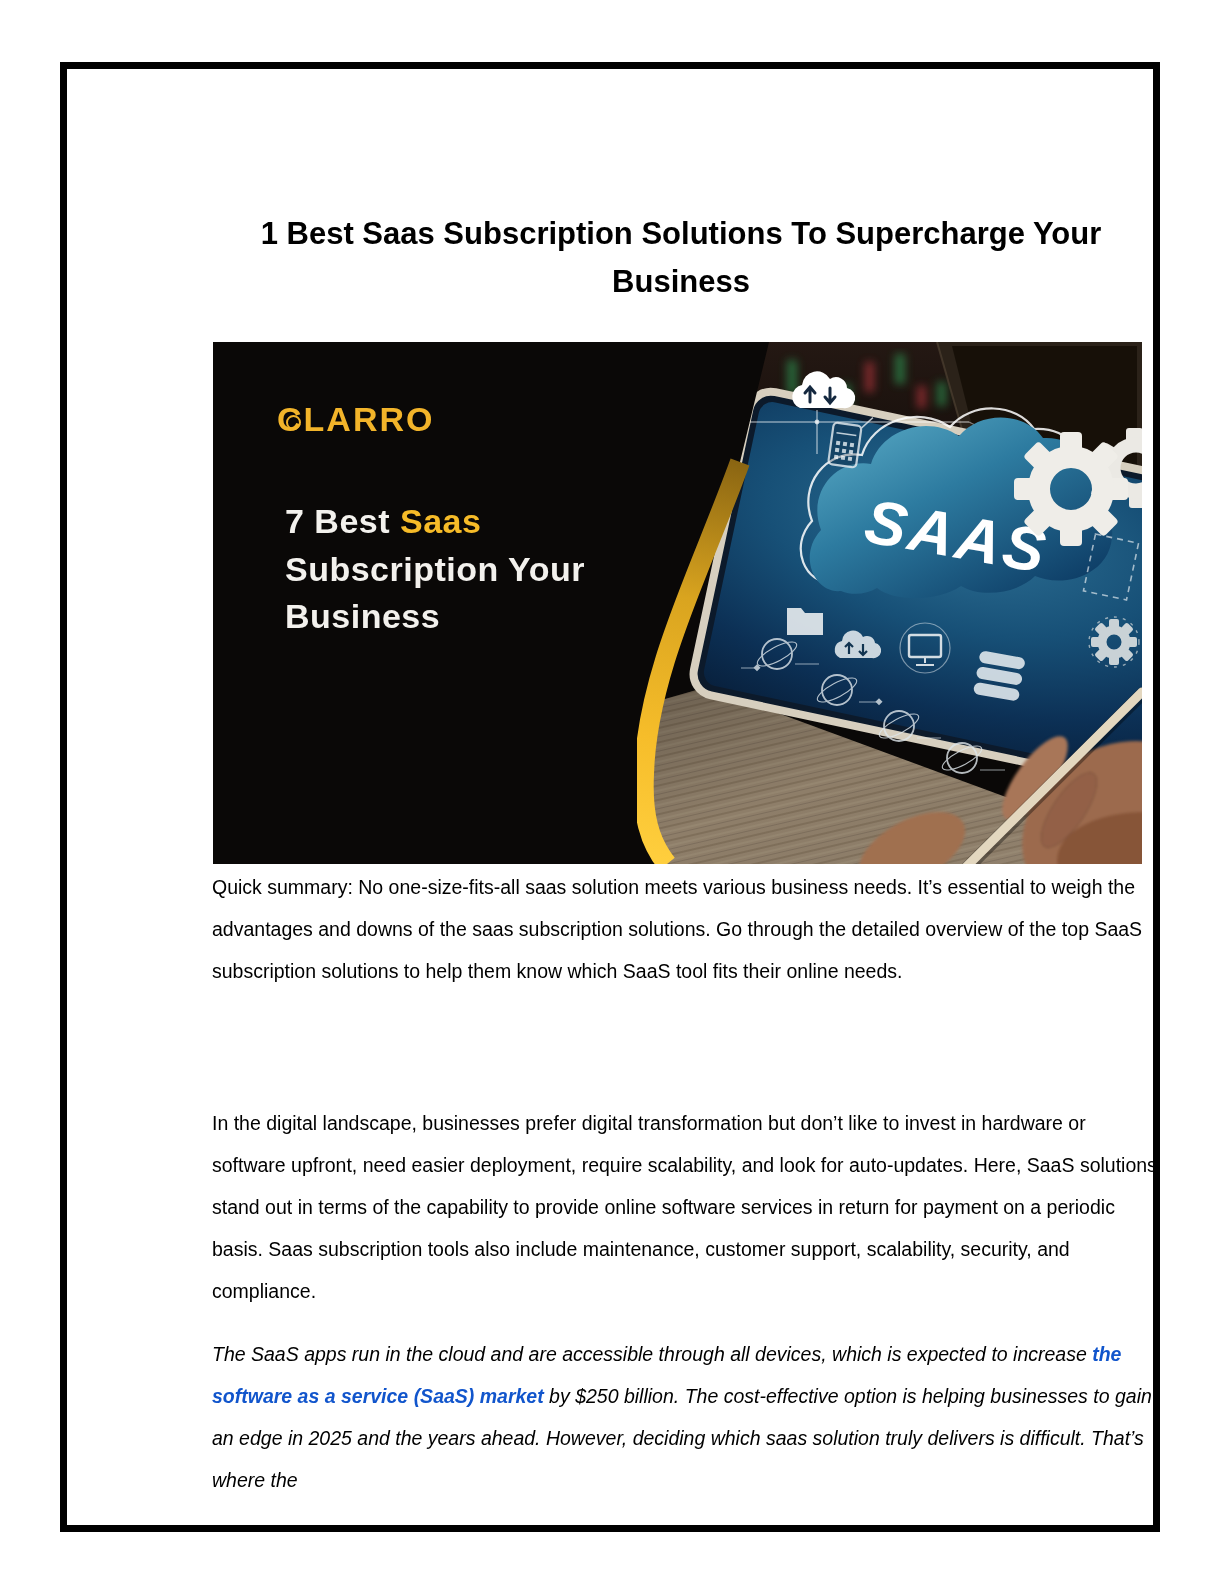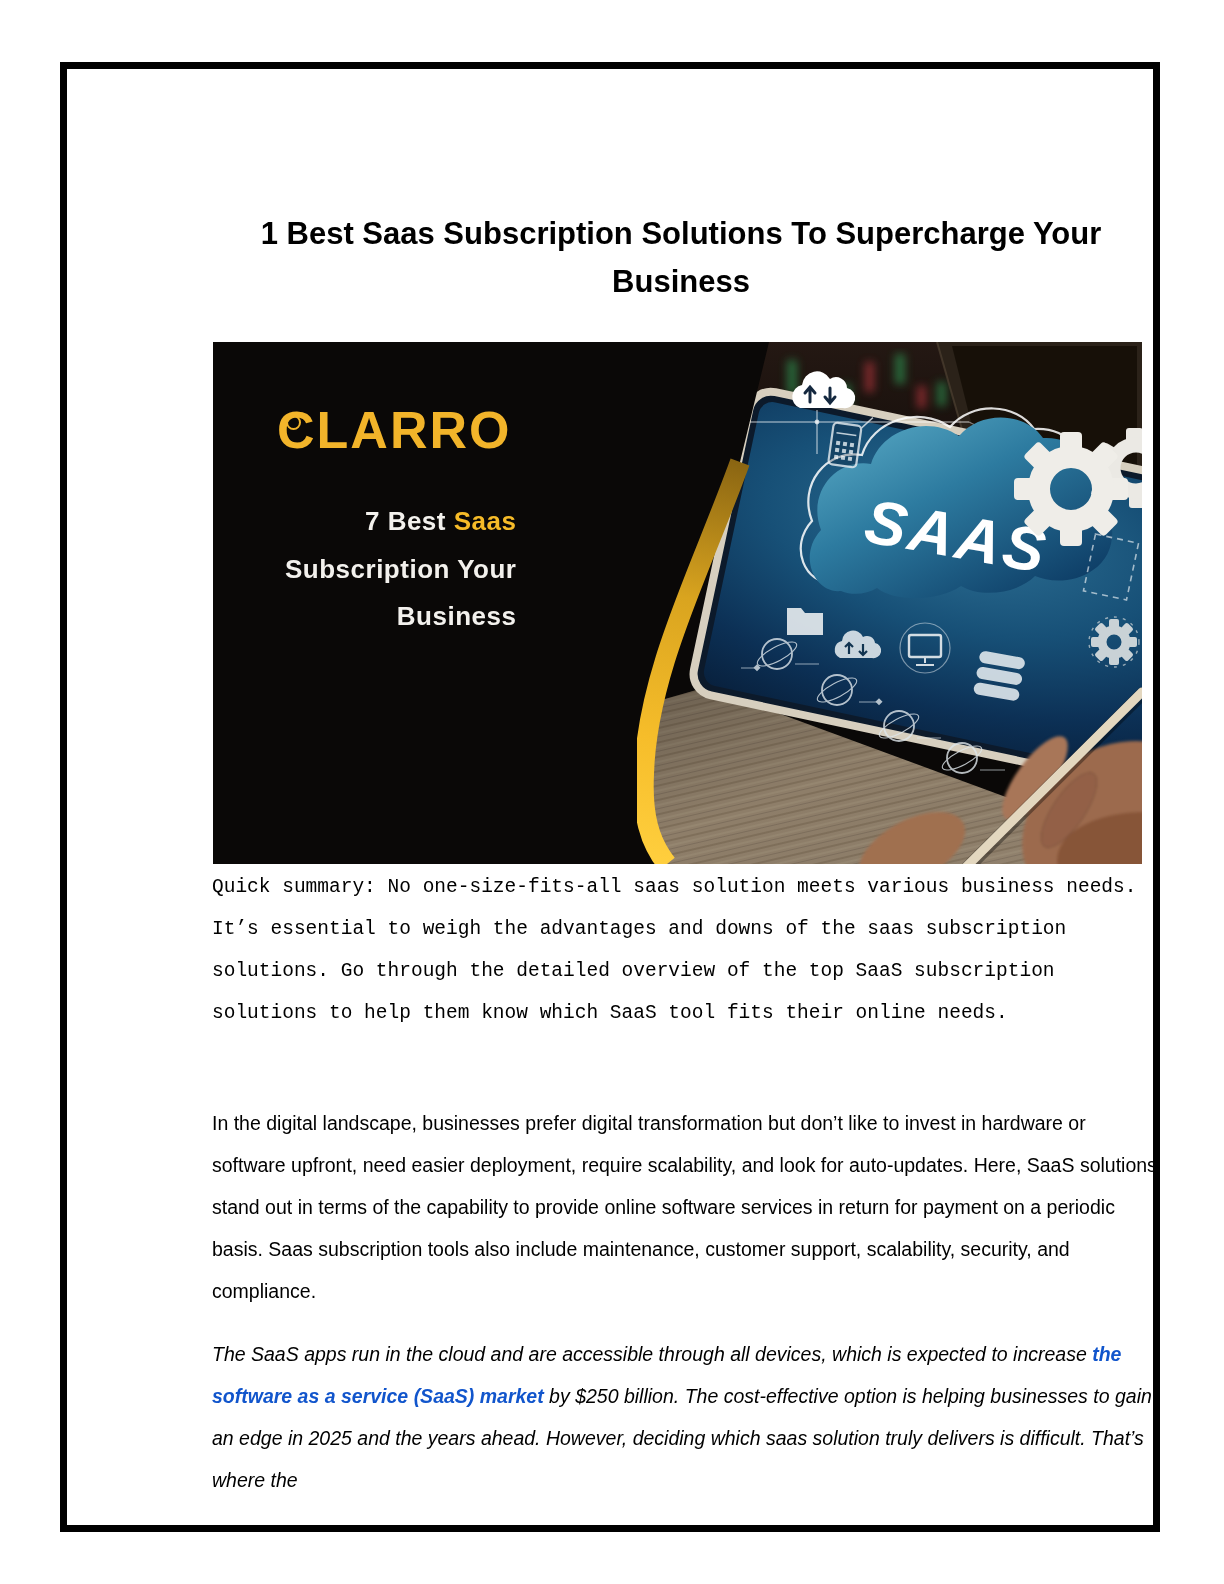--- a/index.html
+++ b/index.html
@@ -15,40 +15,40 @@
     position:absolute; left:140px; top:141px; width:948px; margin:0;
     font-size:31px; line-height:48px; font-weight:bold; color:#000; text-align:center;
   }
   
   .hero {
     position:absolute; left:146px; top:273px; width:929px; height:522px;
     background:#0a0807; overflow:hidden;
   }
   .logo {
     position:absolute; left:64px; top:58px; z-index:3;
-    font-size:52px; font-weight:bold; letter-spacing:2px; color:var(--accent-yellow,#F2B42A);
+    font-size:34px; font-weight:bold; letter-spacing:2px; color:var(--accent-yellow,#F2B42A);
   }
   .logo-c { position:relative; display:inline-block; }
   .logo-ring {
     position:absolute; left:9px; top:15px; width:11px; height:11px;
     border:2.5px solid var(--accent-yellow,#F2B42A); border-radius:50%;
   }
   .headline {
     position:absolute; left:72px; top:156px; z-index:3;
-    font-size:26px; line-height:47.5px; font-weight:bold; letter-spacing:0.5px;text-align:right;
+    font-size:34px; line-height:47.5px; font-weight:bold; letter-spacing:0.5px;
   }
   .hl-w { color:#f3f1ed; }
   .hl-y { color:var(--headline-yellow,#F6BB28); }
   .photo { position:absolute; right:0; top:0; width:505px; height:522px; display:block; }
   
   .body-text {
     position:absolute; left:145px; width:948px; margin:0;
     font-size:19.5px; line-height:42px; color:#000;
   }
-  .p1 { top:797px;font-family:Liberation Mono, monospace; }
+  .p1 { top:797px; }
   .p2 { top:1033px; }
   .p3 { top:1264px;font-style:italic; }
   .link { color:var(--link-blue,#1155CC); font-weight:bold; text-decoration:none; }
 </style>
 </head>
 <body>
 
 <div class="page">
   <div class="frame">
 

